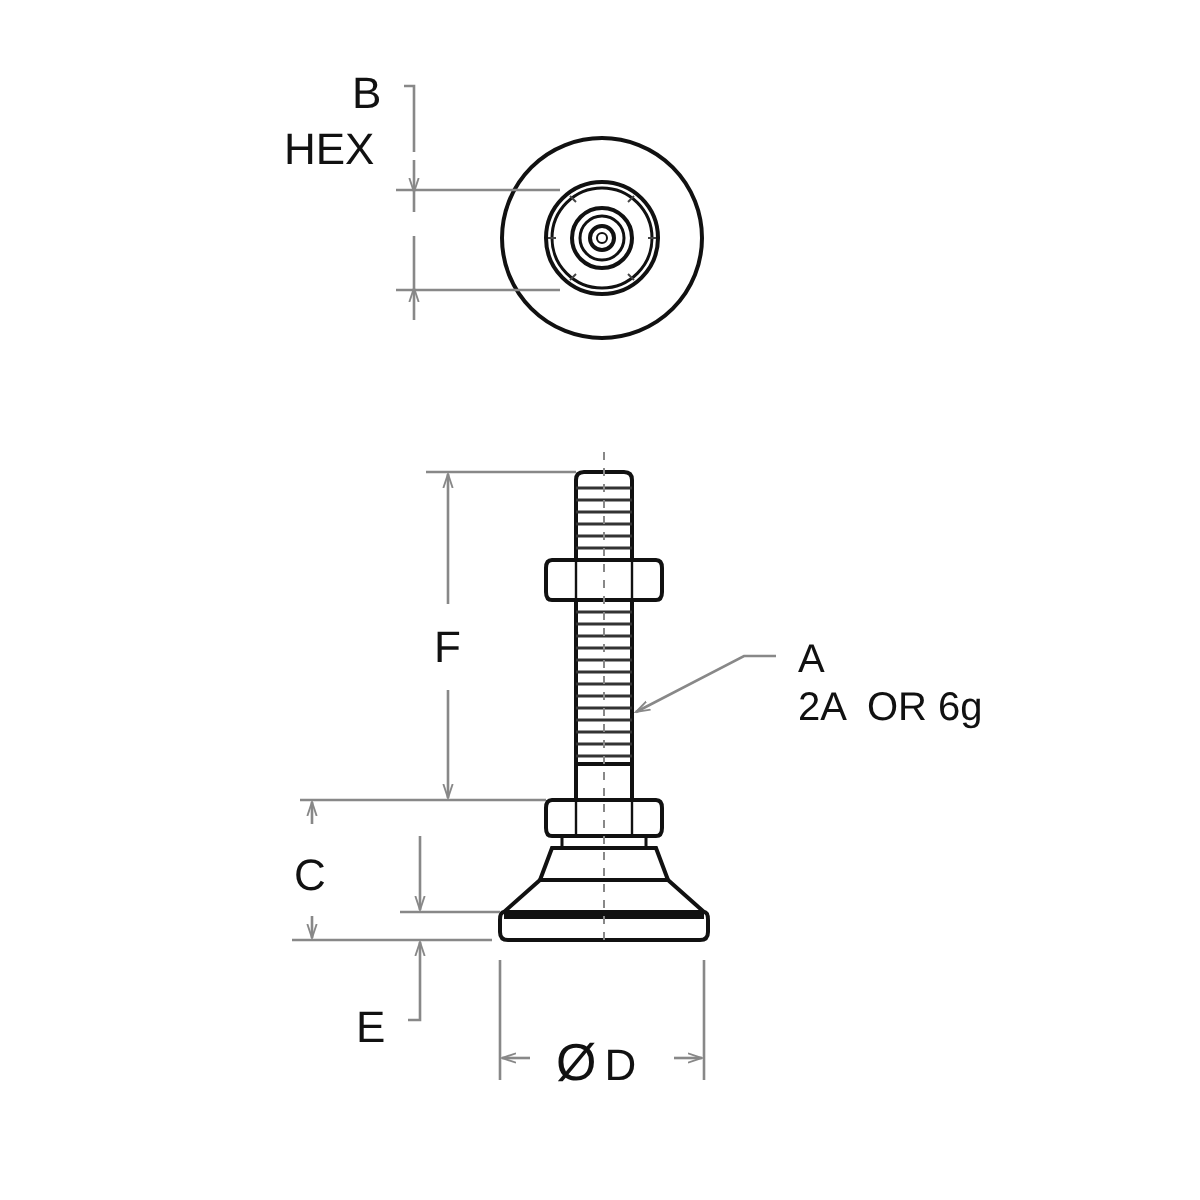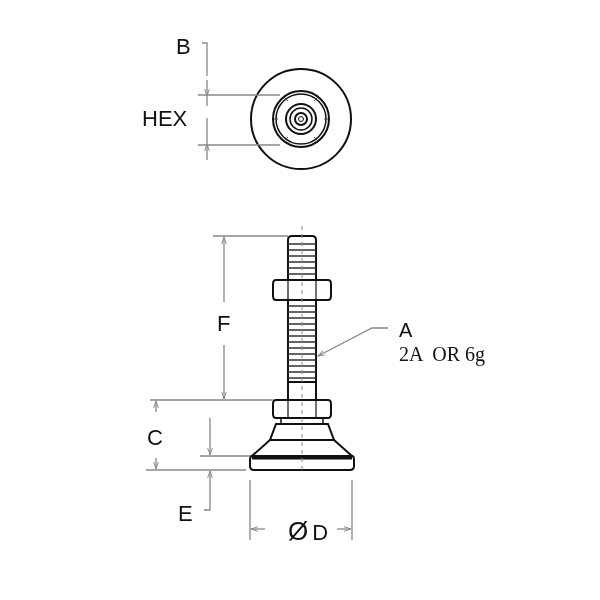--- a/index.html
+++ b/index.html
@@ -105,23 +105,23 @@
     <line x1="265" y1="529" x2="251" y2="529" marker-end="url(#arr)"></line>
     <line x1="337" y1="529" x2="351" y2="529" marker-end="url(#arr)"></line>
   </g>
 
   <g fill="none" stroke="#888" stroke-width="1.3">
     <polyline points="388,328 372,328 318,356" marker-end="url(#arr)"></polyline>
   </g>
 </svg>
 
 <div class="lbl" style="left:176px; top:36px;">B</div>
-<div class="lbl" style="left:142px; top:64px;margin-top:44px;">HEX</div>
+<div class="lbl" style="left:142px; top:64px;">HEX</div>
 <div class="lbl" style="left:217px; top:313px;">F</div>
 <div class="lbl" style="left:147px; top:427px;">C</div>
 <div class="lbl" style="left:178px; top:503px;">E</div>
-<div class="lbl" style="left:288px; top:518px;">
+<div class="lbl" style="left:278px; top:518px;">
   <span style="font-size:26px;">Ø</span><span style="margin-left:4px;">D</span>
 </div>
 <div class="lbl note" style="left:399px; top:318px;">
   <div>A</div>
-  <div style="white-space:pre;font-family:Liberation Serif, serif;">2A  OR 6g</div>
+  <div style="white-space:pre;">2A  OR 6g</div>
 </div>
 
 </body></html>

